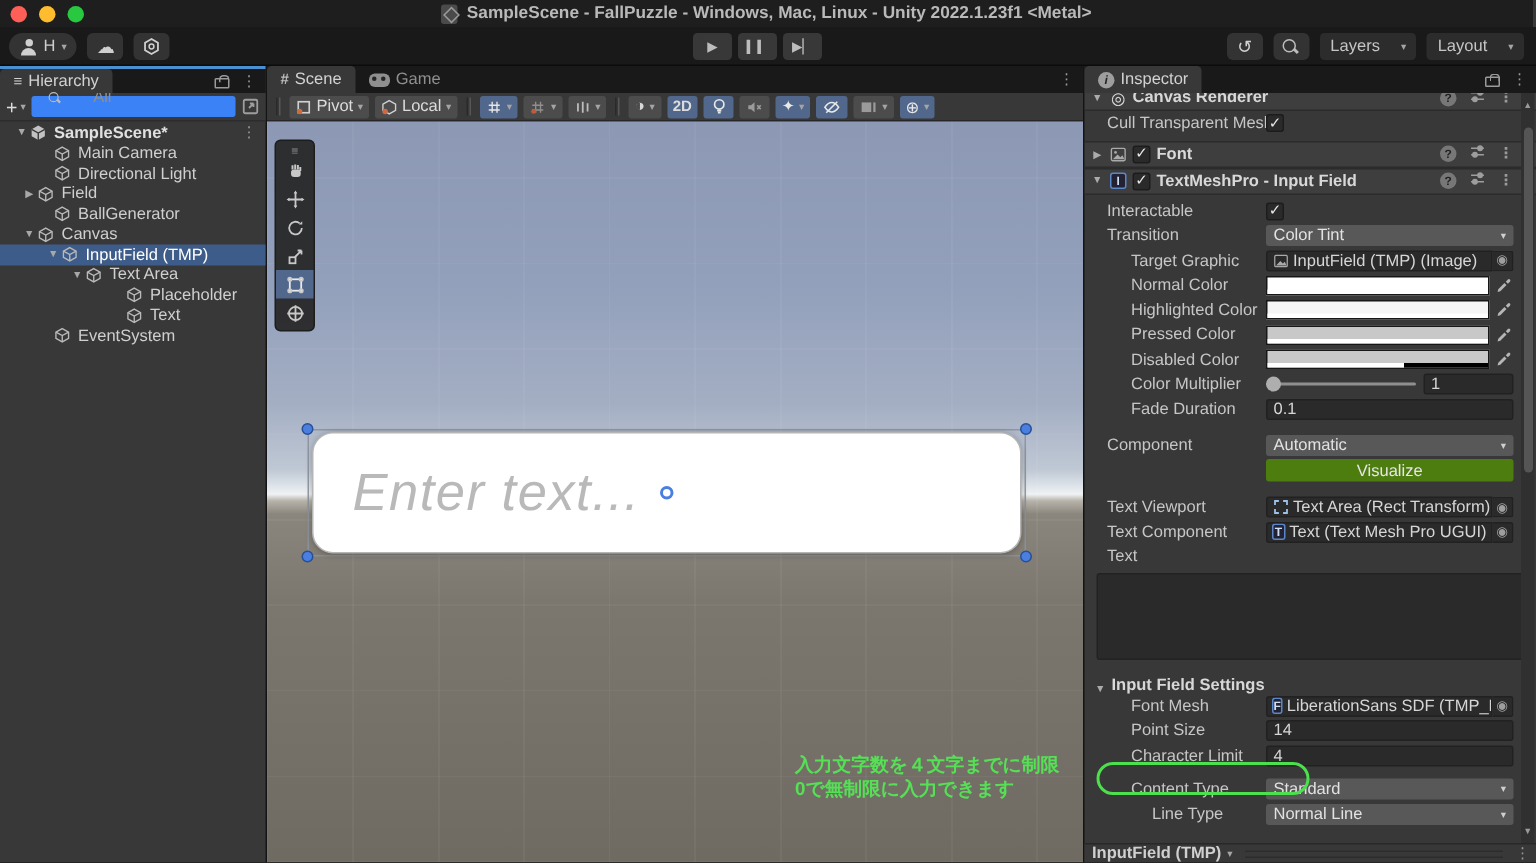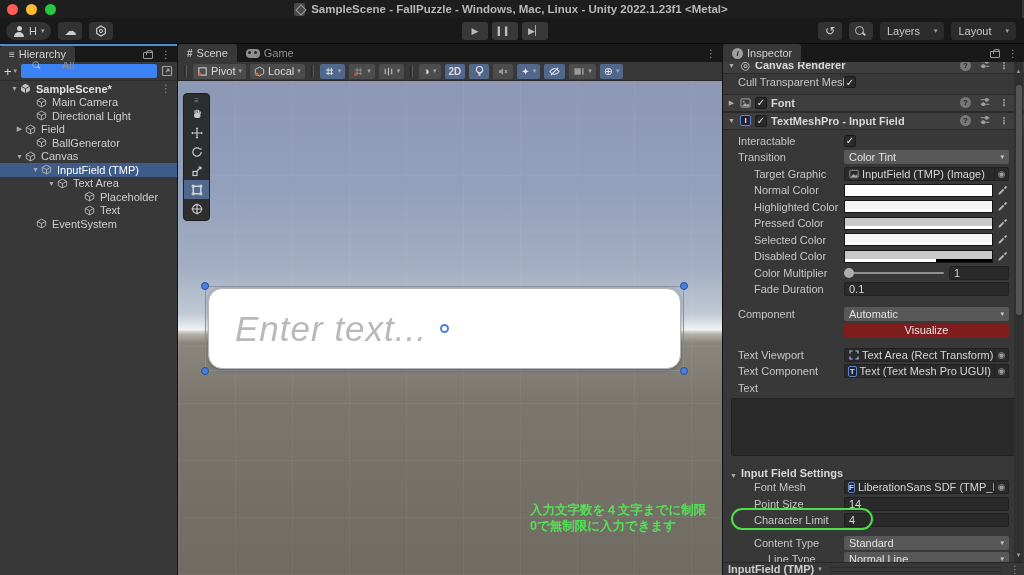--- a/index.html
+++ b/index.html
@@ -110,21 +110,21 @@
   .miniicon{width:11px;height:11px;flex:0 0 11px;display:flex;align-items:center;justify-content:center;}
   .tbox{width:11px;height:11px;border:1px solid #5b87c9;border-radius:2px;color:#cfe0f5;font-size:8px;font-weight:bold;display:flex;align-items:center;justify-content:center;background:#223;}
   .swatch{flex:1;height:13px;border:1px solid #161616;position:relative;}
   .swatch .alphabar{position:absolute;left:0;bottom:0;width:100%;height:3px;background:#fff;}
   .dropper{flex:0 0 14px;margin-left:2px;display:flex;align-items:center;justify-content:center;}
   .dropper svg{width:11px;height:11px;fill:#b5b5b5;}
   .sliderwrap{flex:1;display:flex;align-items:center;gap:5px;margin-right:16px;}
   .slidertrack{flex:1;height:2px;background:#8f8f8f;position:relative;border-radius:1px;}
   .sliderknob{position:absolute;left:0;top:-4px;width:10px;height:10px;border-radius:50%;background:#aeaeae;}
   .sliderval{flex:0 0 60px;height:14px;background:#2a2a2a;border:1px solid #212121;border-radius:2px;display:flex;align-items:center;padding:0 4px;color:#d6d6d6;}
-  .vizbtn{flex:1;height:15px;background:#7f1d1d;border-radius:2px;display:flex;align-items:center;justify-content:center;color:#e6e6e6;}
+  .vizbtn{flex:1;height:15px;background:#4d7c0f;border-radius:2px;display:flex;align-items:center;justify-content:center;color:#e6e6e6;}
   .textarea{margin:2px 8px 0 8px;height:58px;background:#2a2a2a;border:1px solid #222;border-radius:2px;}
   .secthdr{height:17px;display:flex;align-items:flex-end;gap:3px;padding-left:6px;font-weight:bold;color:#d8d8d8;}
   .spacer6{height:6px;} .spacer8{height:8px;} .spacer3{height:3px;}
   .greenellipse{position:absolute;left:8px;top:464px;width:142px;height:22px;border:2.5px solid var(--highlightEllipse);border-radius:12px;pointer-events:none;z-index:5;}
   .ifooter{position:absolute;left:0;bottom:0;width:302px;height:13px;background:#383838;border-top:1px solid #282828;display:flex;align-items:center;padding:0 5px;gap:4px;}
   .ifooter .title{font-weight:bold;color:#d0d0d0;white-space:nowrap;}
   .flines{flex:1;height:5px;border-top:1px solid #2c2c2c;border-bottom:1px solid #2c2c2c;margin:0 4px;}
   .scrollbar{position:absolute;right:1px;top:18px;width:9px;height:500px;background:#303030;}
   .scrollthumb{position:absolute;left:1.5px;top:23px;width:6px;height:230px;background:#555;border-radius:3px;}
   .scrollarrow{position:absolute;left:0;width:9px;text-align:center;font-size:6px;color:#9a9a9a;}
@@ -648,33 +648,20 @@
               <span class="alphabar"></span>
             </span>
           <span class="dropper">
               <svg viewBox="0 0 12 12">
                 <path d="M1.5 10.5l.5-2L6.5 4l1.5 1.5-4.5 4.5zM7.5 3l1.5-1.5a1.06 1.06 0 0 1 1.5 1.5L9 4.5z"></path>
               </svg>
             </span>
         </span>
       </div>
       <div class="irow indent">
-        <span class="ilabel">Selected Color</span>
-        <span class="ival">
-          <span class="swatch" style="background: rgb(245, 245, 245);">
-              <span class="alphabar"></span>
-            </span>
-          <span class="dropper">
-              <svg viewBox="0 0 12 12">
-                <path d="M1.5 10.5l.5-2L6.5 4l1.5 1.5-4.5 4.5zM7.5 3l1.5-1.5a1.06 1.06 0 0 1 1.5 1.5L9 4.5z"></path>
-              </svg>
-            </span>
-        </span>
-      </div>
-      <div class="irow indent">
         <span class="ilabel">Disabled Color</span>
         <span class="ival">
           <span class="swatch" style="background: rgb(200, 200, 200);">
               <span class="alphabar" style="background: linear-gradient(90deg, rgb(255, 255, 255) 62%, rgb(0, 0, 0) 62%);"></span>
             </span>
           <span class="dropper">
               <svg viewBox="0 0 12 12">
                 <path d="M1.5 10.5l.5-2L6.5 4l1.5 1.5-4.5 4.5zM7.5 3l1.5-1.5a1.06 1.06 0 0 1 1.5 1.5L9 4.5z"></path>
               </svg>
             </span>

